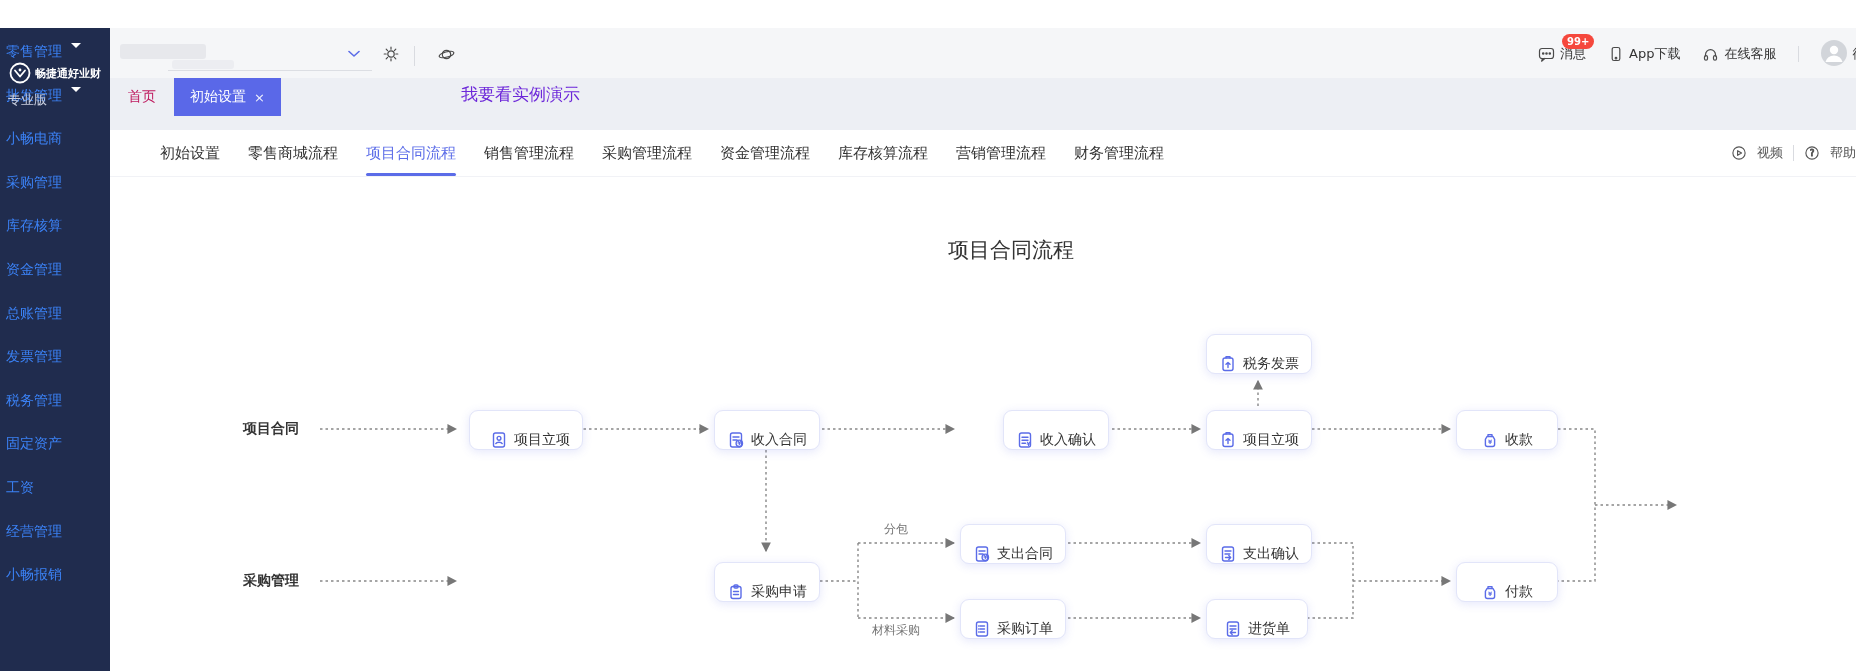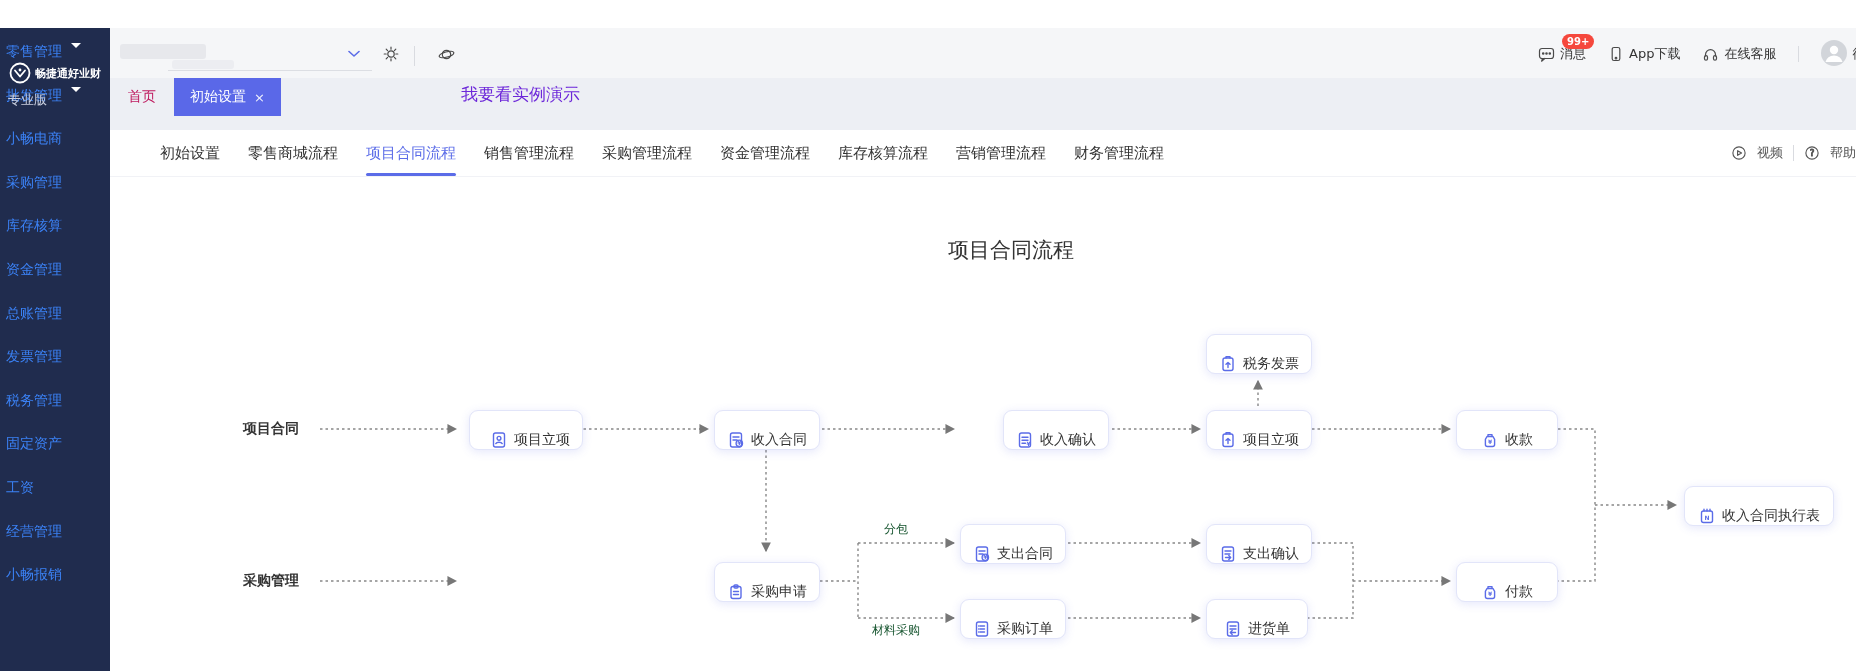--- a/index.html
+++ b/index.html
@@ -36,21 +36,21 @@
   .navitem.active{color:#5B6CE8;}
   .navitem.active::after{content:"";position:absolute;left:0;right:0;bottom:0;height:3px;background:#5B6CE8;border-radius:2px;}
   #navright{margin-left:auto;margin-right:0;display:flex;align-items:center;gap:10px;font-size:13px;color:#555;}
   #navright .hico *{stroke:#555;}
   
   #flowsvg{left:0;top:0;z-index:2;pointer-events:none;}
   .dash{stroke:#888;stroke-width:1.4;fill:none;stroke-dasharray:2.5 3;}
   .arr{marker-end:url(#ah);}
   #flowtitle{font-size:21px;color:#333;font-weight:500;transform:translateX(-50%);z-index:3;white-space:nowrap;}
   .rowlabel{font-size:14px;font-weight:bold;color:#333;z-index:3;white-space:nowrap;}
-  .edgelabel{font-size:12px;color:#14532d;z-index:3;white-space:nowrap;}
+  .edgelabel{font-size:12px;color:#737373;z-index:3;white-space:nowrap;}
   .node{position:absolute;height:38px;background:#fff;border:1px solid #e2e5f9;border-radius:9px;box-shadow:0 2px 10px rgba(93,107,232,.16);display:flex;align-items:flex-end;justify-content:center;gap:6px;z-index:3;cursor:pointer;white-space:nowrap;}
   .node .nlabel{font-size:14px;color:#333;}
   .nicon{display:flex;}
   .nicon svg{width:18px;height:18px;}
   .nicon *{stroke:#5B6CE8;fill:none;stroke-width:1.4;stroke-linecap:round;stroke-linejoin:round;}
   .nicon text{fill:#5B6CE8;stroke:none;font-size:6px;font-weight:bold;font-family:"DejaVu Sans",sans-serif;}
 </style>
 </head>
 <body>
 
@@ -311,30 +311,20 @@
   <div class="node" style="left:1206px;top:334px;width:104px;">
     <span class="nicon">
         <svg viewBox="0 0 18 18">
           <rect x="4" y="3" width="10" height="12.5" rx="2"></rect>
           <path d="M7 3V1.8h4V3"></path>
           <path d="M9 12.5V7.5M7 9.3l2-1.8 2 1.8"></path>
         </svg>
       </span>
     <span class="nlabel">税务发票</span>
   </div>
-  <div class="node" style="left:1684px;top:486px;width:148px;">
-    <span class="nicon">
-        <svg viewBox="0 0 18 18">
-          <rect x="3.5" y="4" width="11" height="11.5" rx="2"></rect>
-          <path d="M6 4V2.3M9 4V2.3M12 4V2.3"></path>
-          <text x="9" y="12.6" text-anchor="middle">N</text>
-        </svg>
-      </span>
-    <span class="nlabel">收入合同执行表</span>
-  </div>
   <div class="node" style="left:714px;top:562px;width:104px;">
     <span class="nicon">
         <svg viewBox="0 0 18 18">
           <rect x="4" y="3.5" width="10" height="12" rx="2"></rect>
           <rect x="7" y="2" width="4" height="3" rx="1"></rect>
           <path d="M6.5 8.5h5M6.5 11.5h5"></path>
         </svg>
       </span>
     <span class="nlabel">采购申请</span>
   </div>

